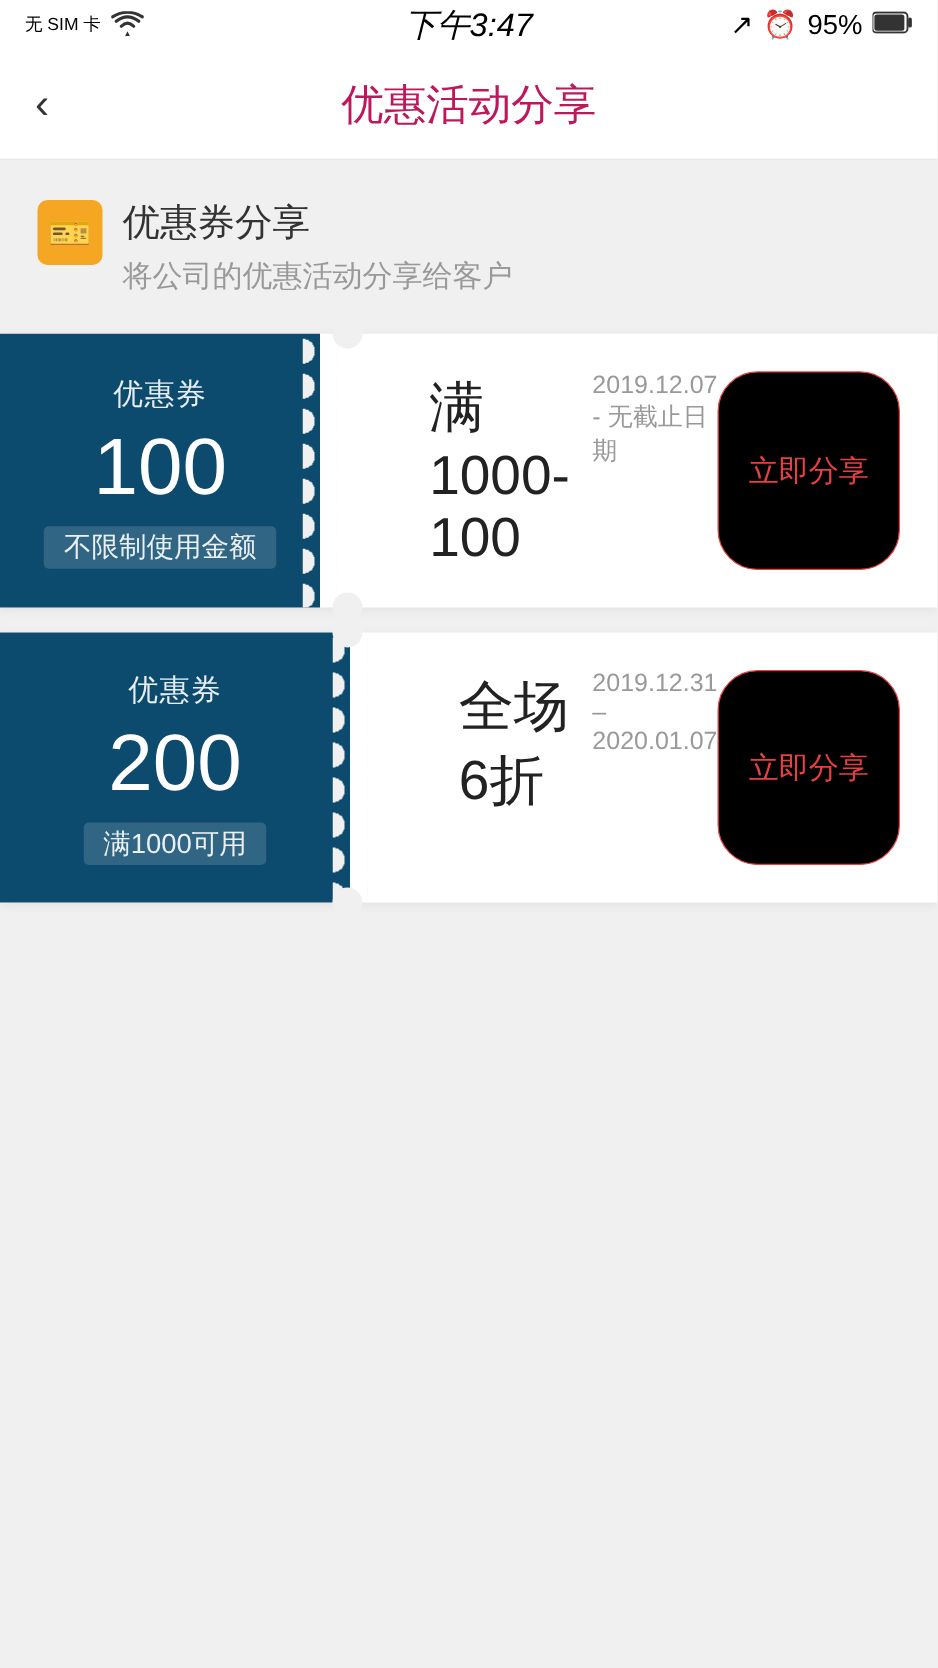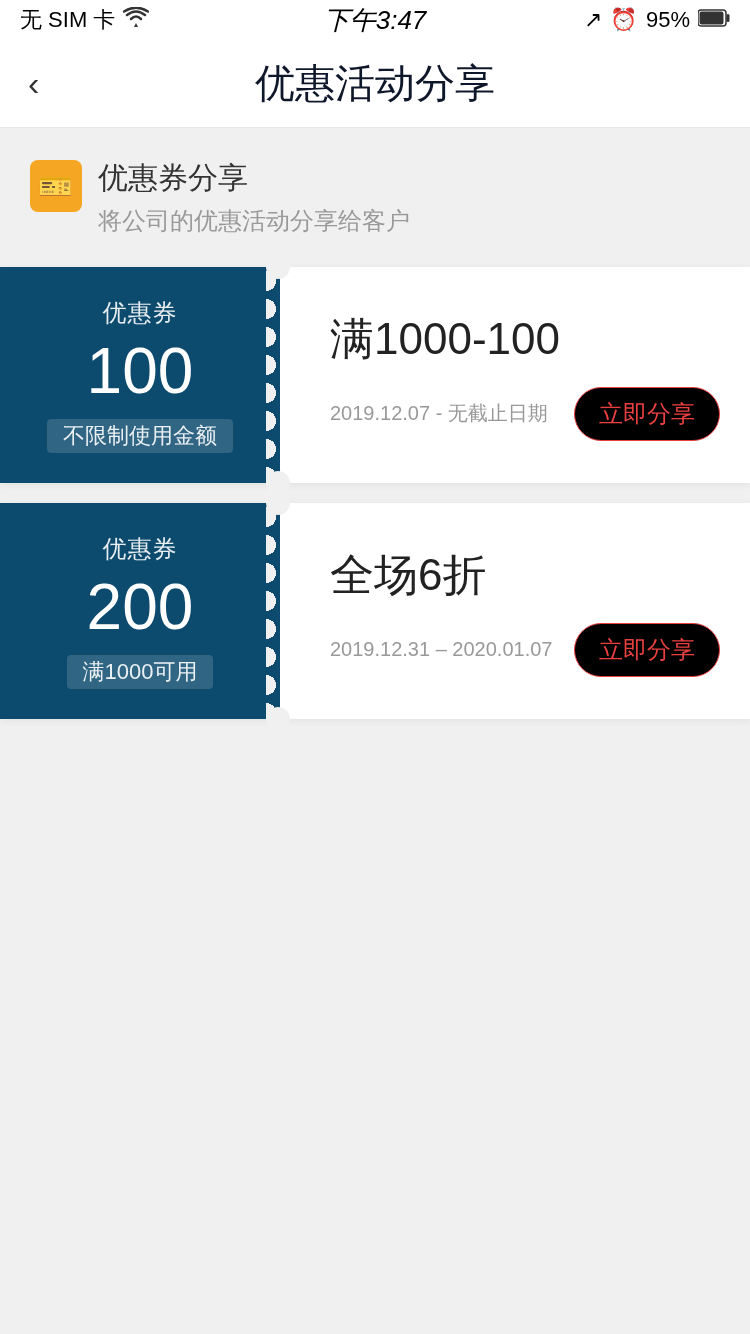--- a/index.html
+++ b/index.html
@@ -21,21 +21,21 @@
       display: flex;
       align-items: center;
       justify-content: space-between;
       padding: 0 20px;
       font-size: 24px;
     }
     .status-left {
       display: flex;
       align-items: center;
       gap: 8px;
-      font-size: 22px;
+      font-size: 14px;
     }
     .status-center {
       font-size: 26px;
       font-weight: 400;
       position: absolute;
       left: 50%;
       transform: translateX(-50%);
       font-style: italic;
     }
     .status-right {
@@ -57,23 +57,23 @@
       border-bottom: 1px solid #e8e8e8;
     }
     .nav-back {
       position: absolute;
       left: 28px;
       font-size: 34px;
       color: #333;
       cursor: pointer;
     }
     .nav-title {
-      font-size: 40px;
+      font-size: 34px;
       font-weight: 500;
-      color: #0f172a;
+      color: #be185d;
     }
 
     
     .section-header {
       background: #f0f0f0;
       padding: 30px 30px 20px 30px;
       display: flex;
       align-items: flex-start;
       gap: 16px;
     }
@@ -186,32 +186,32 @@
       background: rgba(255,255,255,0.15);
       padding: 2px 16px;
       border-radius: 4px;
     }
 
     
     .coupon-right {
       flex: 1;
       padding: 30px 30px 30px 50px;
       display: flex;
-      flex-direction: column;
+      flex-direction: row;
       justify-content: center;
       gap: 18px;
+      margin-left: 37px;
     }
     .coupon-name {
       font-size: 44px;
       font-weight: 500;
       color: #222;
     }
     .coupon-bottom {
       display: flex;
-      align-items: center;
       justify-content: space-between;
     }
     .coupon-date {
       font-size: 20px;
       color: #999;
     }
     .share-btn {
       border: 1.5px solid #e84040;
       color: #e84040;
       background: #000000;

